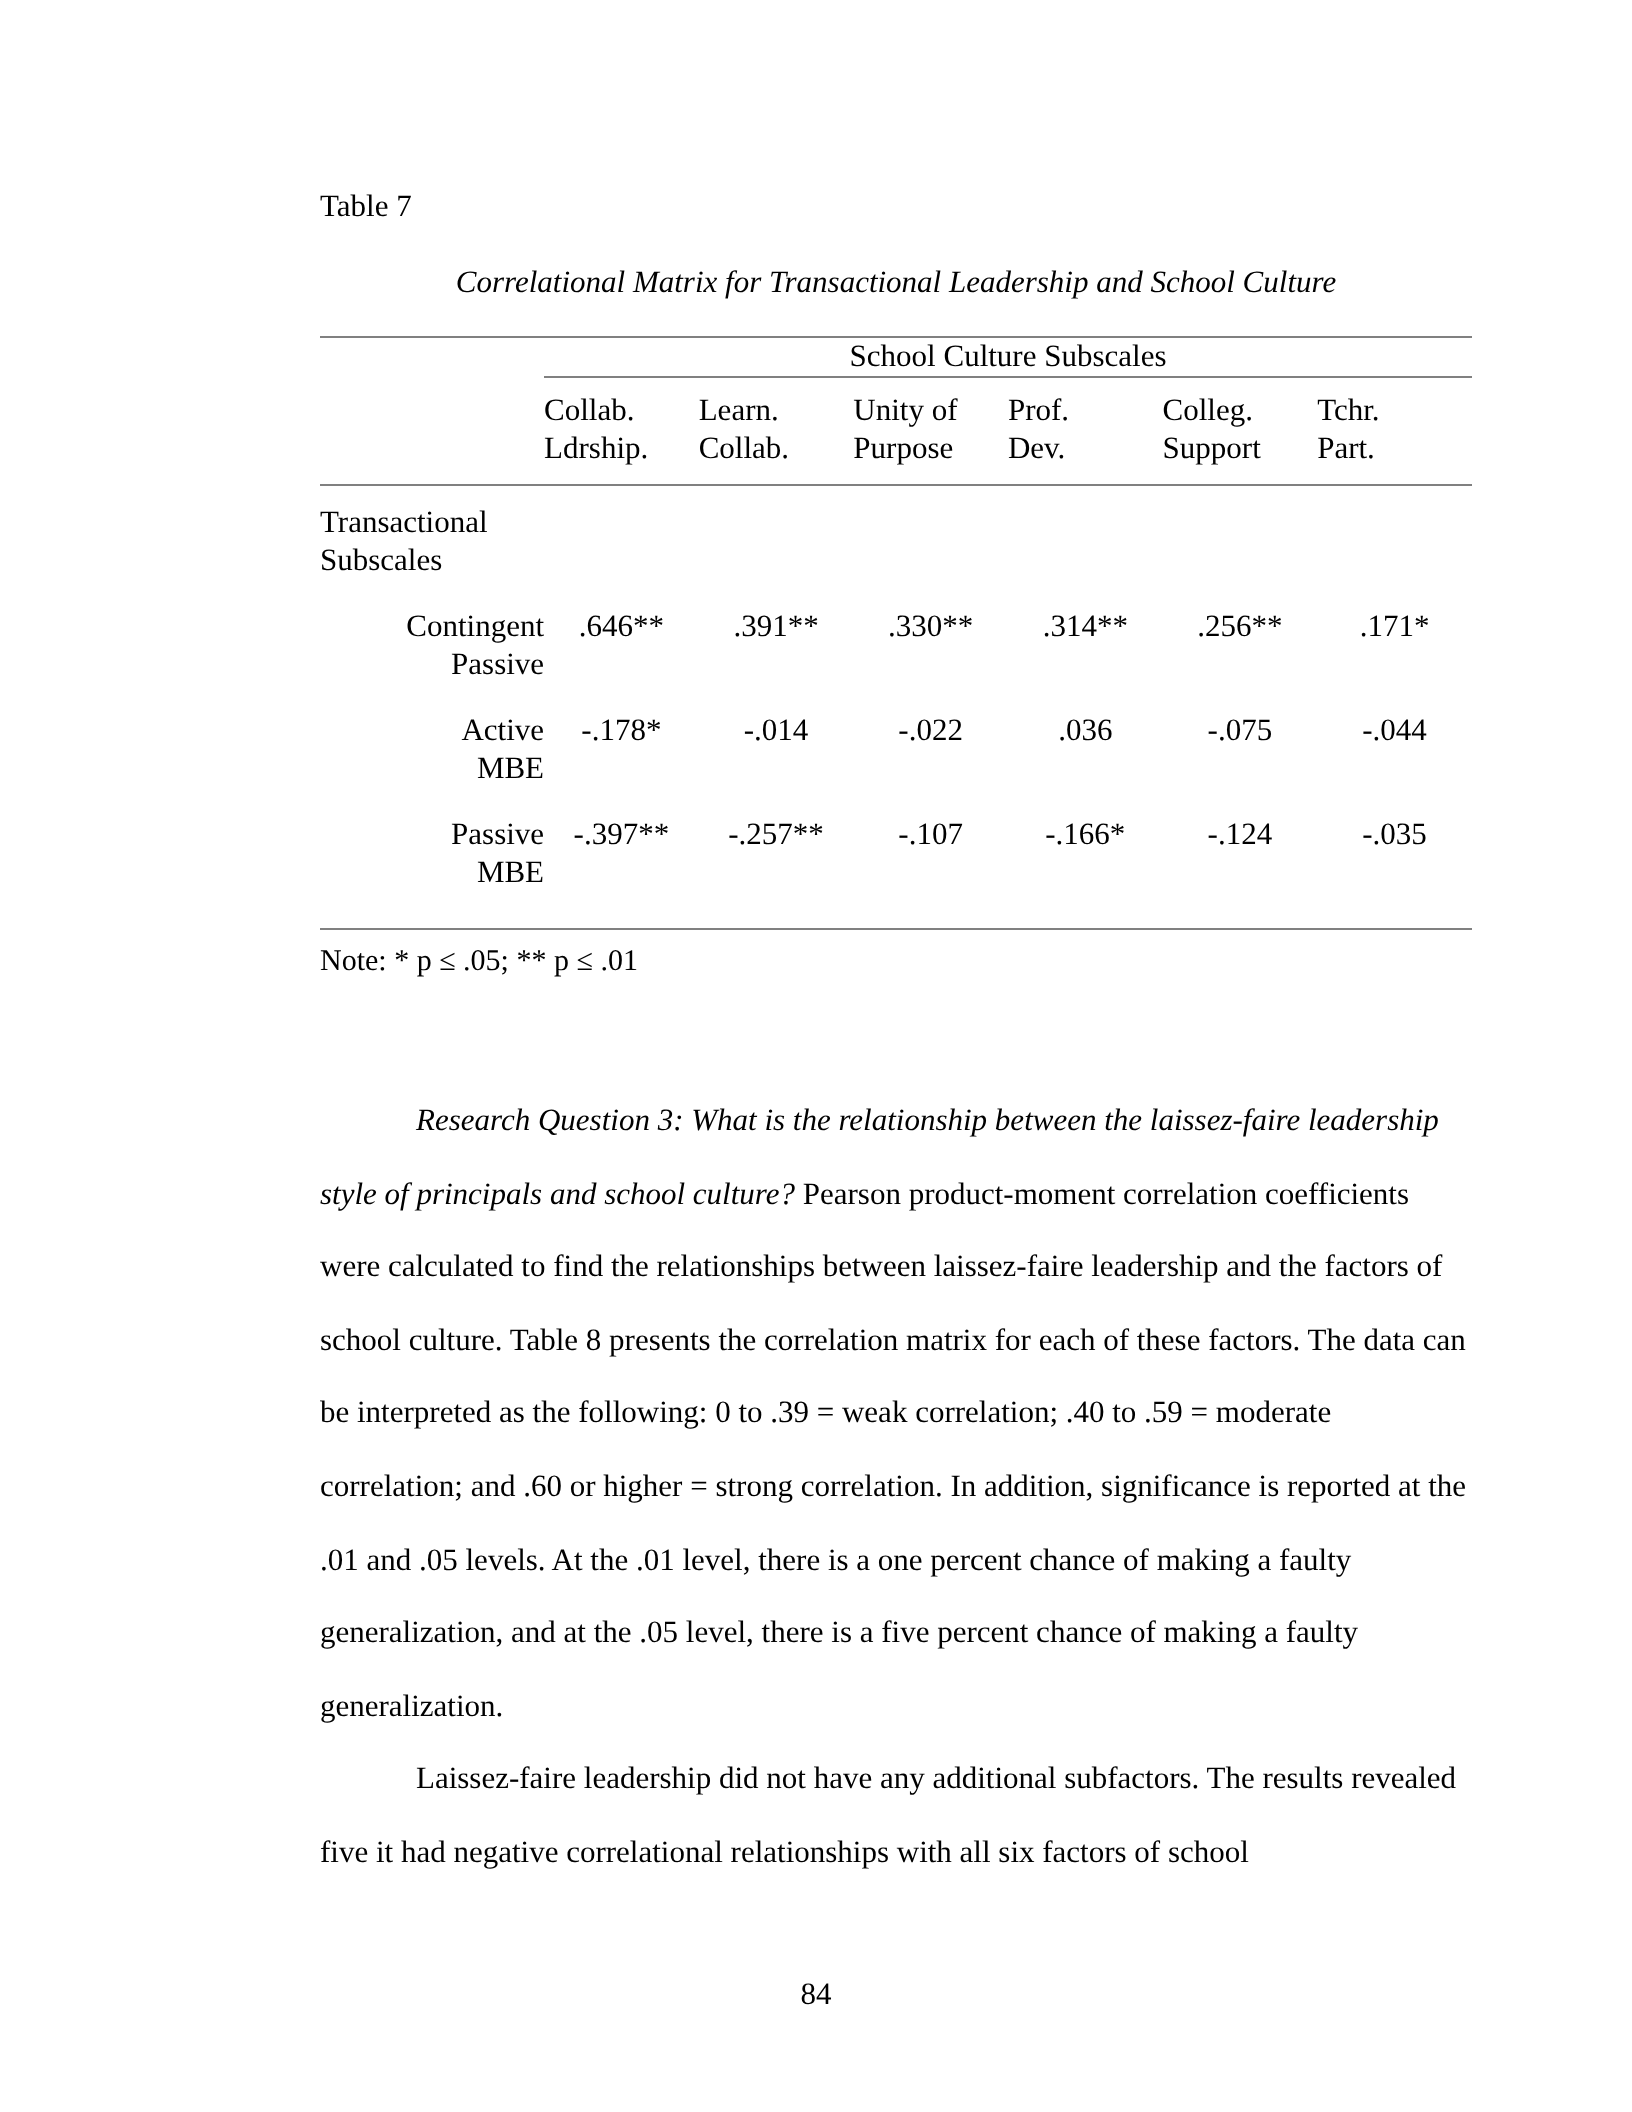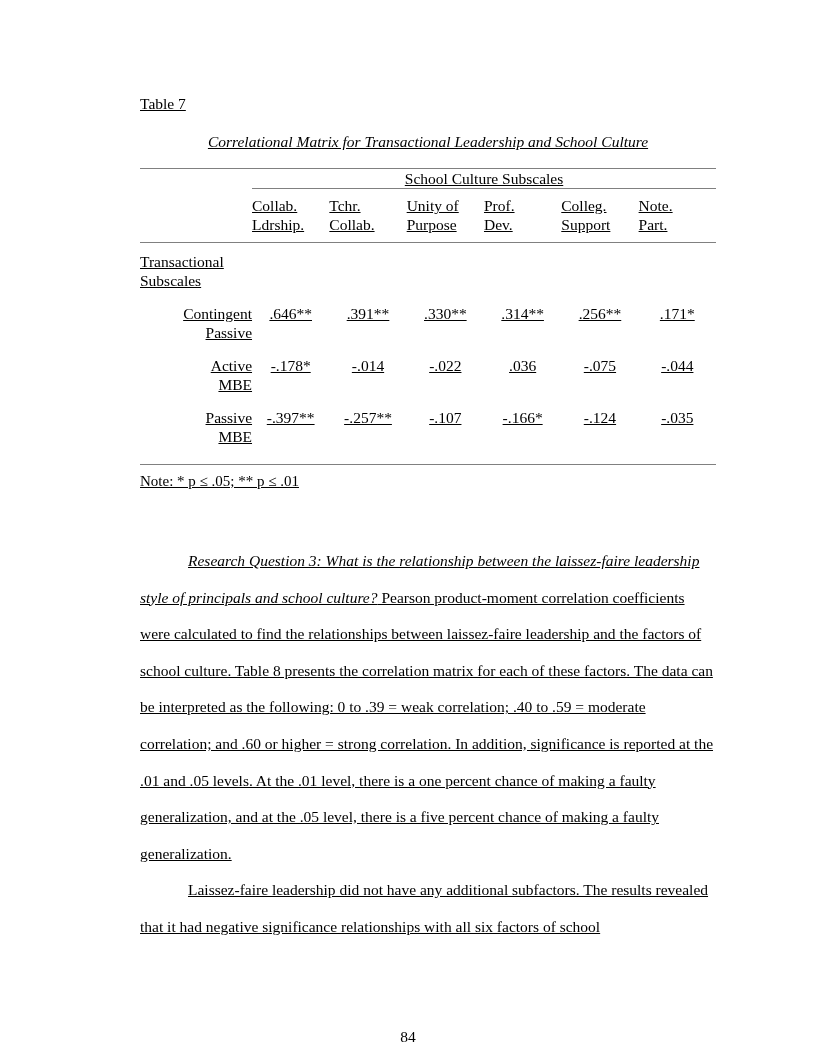--- a/index.html
+++ b/index.html
@@ -19,24 +19,23 @@
   .page {
     position: absolute;
     left: 0; top: 0;
     width: 816px;
     height: 1056px;
     background: #ffffff;
     overflow: hidden;
   }
   .content {
     position: absolute;
-    left: 140px;
+    left: 160px;
     top: 94px;
     width: 576px;
-    text-decoration: underline;
   }
 
   
   .table-number {
     font-size: 15.5px;
     line-height: 20px;
     margin: 0 0 18px 0;
   }
   .table-title {
     font-size: 15.5px;
@@ -127,21 +126,20 @@
 
   
   .page-number {
     position: absolute;
     left: 0;
     top: 988px;
     width: 816px;
     text-align: center;
     font-size: 15.5px;
     line-height: 20px;
-    margin-top: 39px;
   }
 </style>
 </head>
 <body>
 
 <div class="page">
   <div class="content">
 
     <div class="table-number">Table 7</div>
     <div class="table-title">Correlational Matrix for Transactional Leadership and School Culture</div>
@@ -168,37 +166,37 @@
           <td class="span-line" colspan="6"></td>
         </tr>
 
         <tr class="colhead">
           <td class="stub-blank"></td>
           <td>
             <span>Collab.</span><br>
             <span>Ldrship.</span>
           </td>
           <td>
-            <span>Tchr.</span><br>
+            <span>Learn.</span><br>
             <span>Collab.</span>
           </td>
           <td>
             <span>Unity of</span><br>
             <span>Purpose</span>
           </td>
           <td>
             <span>Prof.</span><br>
             <span>Dev.</span>
           </td>
           <td>
             <span>Colleg.</span><br>
             <span>Support</span>
           </td>
           <td>
-            <span>Note.</span><br>
+            <span>Tchr.</span><br>
             <span>Part.</span>
           </td>
         </tr>
 
         <tr class="section-label rule-top">
           <td class="stub">
             <span>Transactional</span><br>
             <span>Subscales</span>
           </td>
           <td></td>
@@ -248,19 +246,19 @@
           <td>-.035</td>
         </tr>
 
       </tbody>
     </table>
 
     <div class="table-note">Note: * p ≤ .05; ** p ≤ .01</div>
 
     <div class="body-block">
       <p class="body-par"><em>Research Question 3: What is the relationship between the laissez-faire leadership style of principals and school culture?</em><span> Pearson product-moment correlation coefficients were calculated to find the relationships between laissez-faire leadership and the factors of school culture. Table 8 presents the correlation matrix for each of these factors. The data can be interpreted as the following: 0 to .39 = weak correlation; .40 to .59 = moderate correlation; and .60 or higher = strong correlation. In addition, significance is reported at the .01 and .05 levels. At the .01 level, there is a one percent chance of making a faulty generalization, and at the .05 level, there is a five percent chance of making a faulty generalization.</span></p>
-      <p class="body-par">Laissez-faire leadership did not have any additional subfactors. The results revealed that it had negative significance relationships with all six factors of school</p>
+      <p class="body-par">Laissez-faire leadership did not have any additional subfactors. The results revealed five it had negative correlational relationships with all six factors of school</p>
     </div>
 
   </div>
 
   <div class="page-number">84</div>
 </div>
 
 </body></html>

